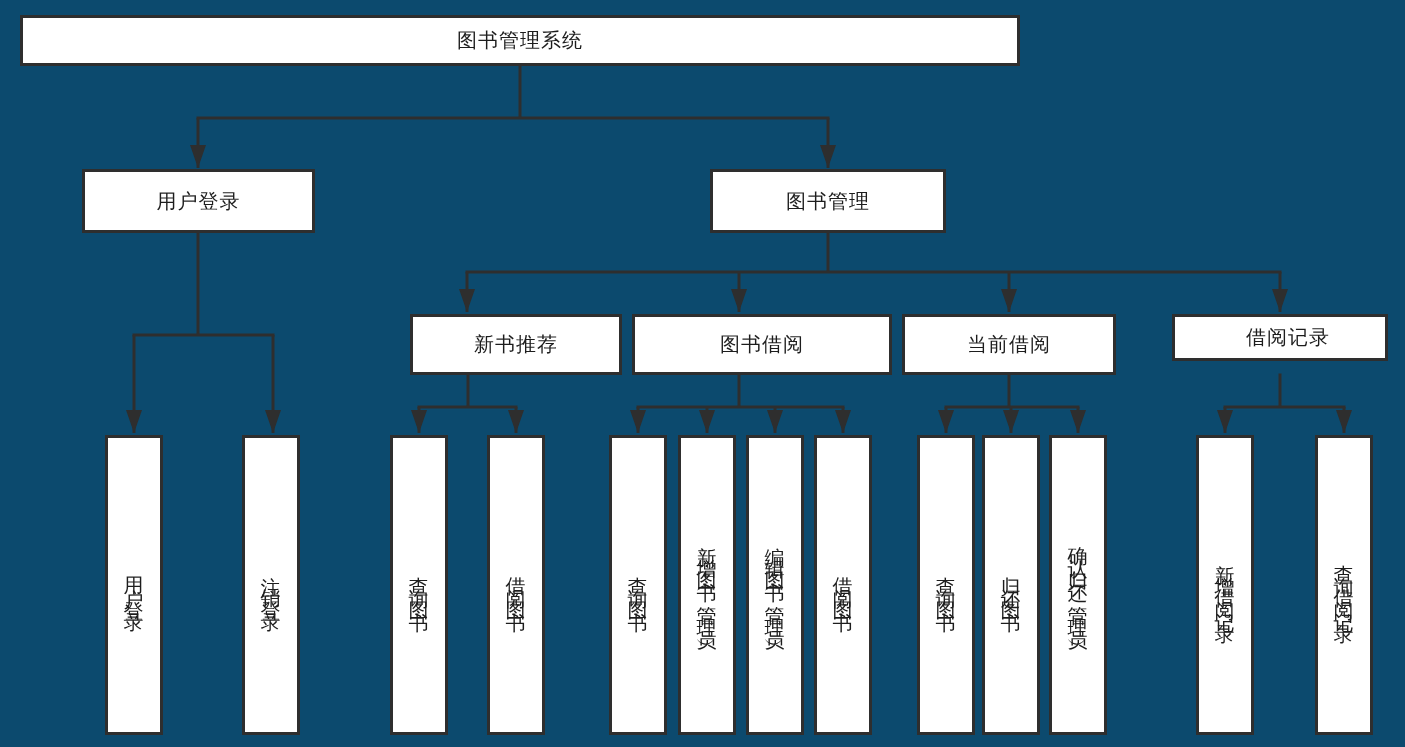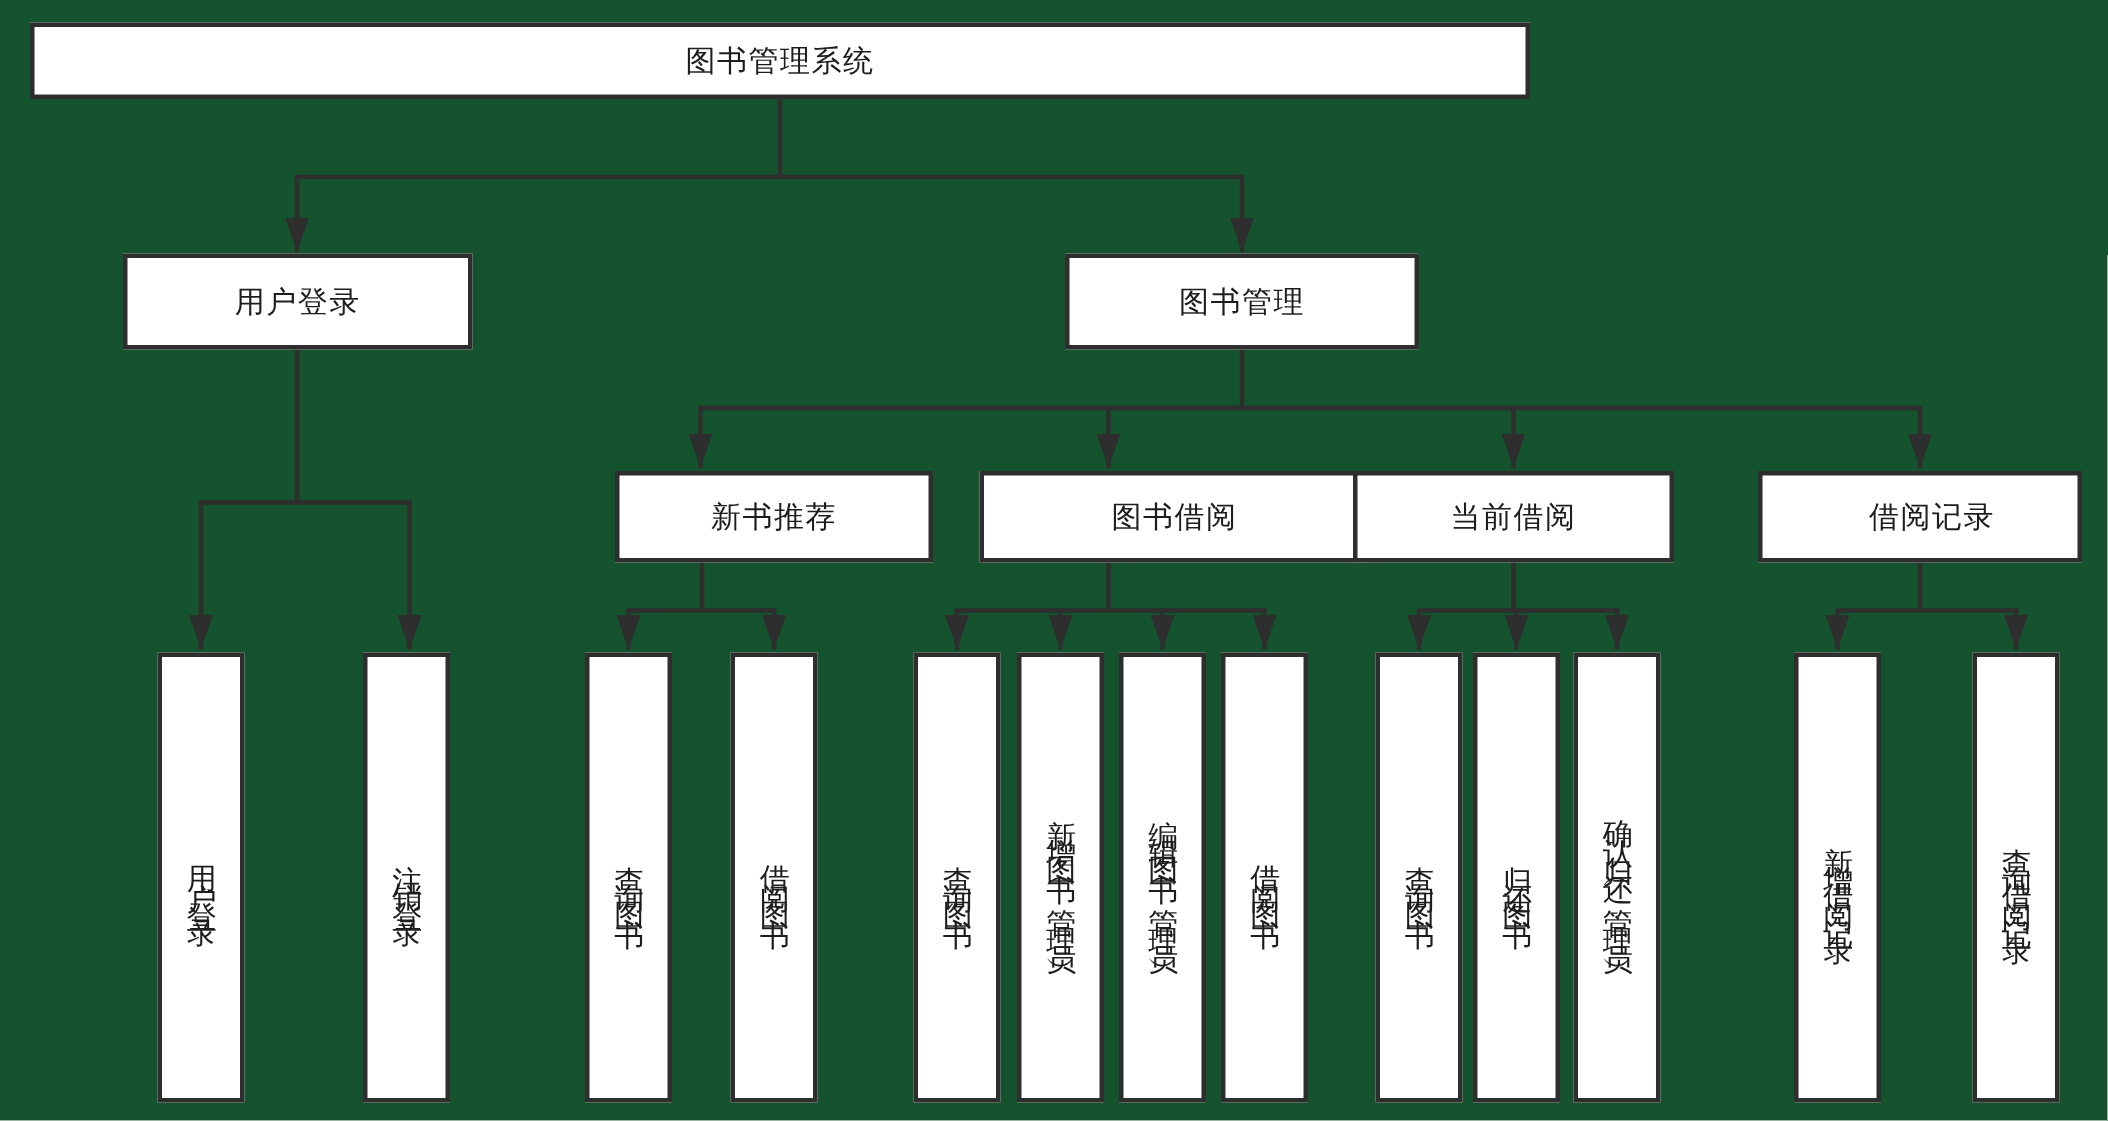--- a/index.html
+++ b/index.html
@@ -1,19 +1,19 @@
 <!DOCTYPE html>
 <html><head>
 <meta charset="utf-8">
 <style>
   html,body{margin:0;padding:0;background:#ffffff;}
   .stage{
     position:relative;
     width:1405px;height:747px;
-    background:#14532d;
+    background:#0c4a6e;
     font-family:"Liberation Sans",sans-serif;
     overflow:hidden;
   }
   .wires{position:absolute;left:0;top:0;width:1405px;height:747px;}
   .node{
     position:absolute;
     box-sizing:border-box;
     background:#ffffff;
     border:3px solid #2e2e2e;
     display:flex;
@@ -110,27 +110,27 @@
   <div class="node h" style="left:82px;top:169px;width:233px;height:64px;">
     <span>用户登录</span>
   </div>
   <div class="node h" style="left:710px;top:169px;width:236px;height:64px;">
     <span>图书管理</span>
   </div>
 
   <div class="node h" style="left:362px;top:314px;width:212px;height:61px;margin-left:48px;">
     <span>新书推荐</span>
   </div>
-  <div class="node h" style="left:632px;top:314px;width:260px;height:61px;margin-left:21px;">
+  <div class="node h" style="left:632px;top:314px;width:260px;height:61px;">
     <span>图书借阅</span>
   </div>
   <div class="node h" style="left:902px;top:314px;width:214px;height:61px;">
     <span>当前借阅</span>
   </div>
-  <div class="node h" style="left:1172px;top:314px;width:216px;height:61px;padding-left:16px;">
+  <div class="node h" style="left:1172px;top:314px;width:216px;height:47px;padding-left:16px;">
     <span>借阅记录</span>
   </div>
 
   <div class="node v" style="left:105px;top:435px;width:58px;height:300px;">
     <span>用户登录</span>
   </div>
   <div class="node v" style="left:242px;top:435px;width:58px;height:300px;">
     <span>注销登录</span>
   </div>
 

